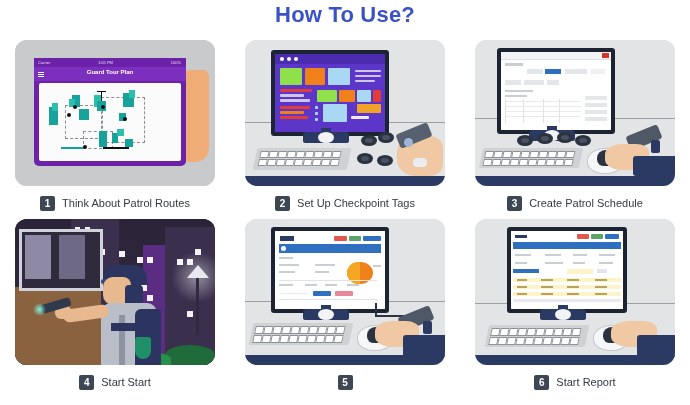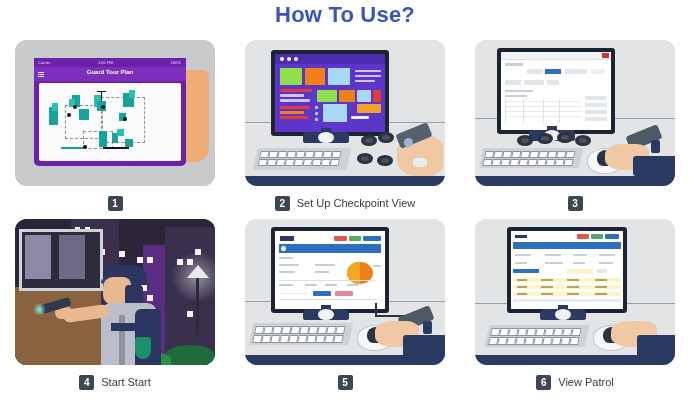--- a/index.html
+++ b/index.html
@@ -161,20 +161,21 @@
               <div class="node" style="left:28px;top:30px;"></div>
               <div class="node" style="left:44px;top:62px;"></div>
               <div class="node" style="left:62px;top:22px;"></div>
               <div class="node" style="left:84px;top:34px;"></div>
               <div class="node" style="left:34px;top:22px;"></div>
             </div>
           </div>
         </div>
         <div class="caption">
           <span class="badge">1</span>
+          <span class="cap-text">Think About Patrol Routes</span>
         </div>
       </div>
 
       <div class="cell">
         <div class="panel">
           <div class="desk-bg"></div>
           <div class="desk-line"></div>
           <div class="desk-front"></div>
 
           <div class="monitor" style="left:26px;top:10px;width:110px;height:78px;background:#5b36c8;">
@@ -236,21 +237,21 @@
           <div class="tag" style="left:132px;top:115px;"></div>
           <div class="tag" style="left:152px;top:112px;"></div>
 
           <div class="hand" style="right:2px;top:96px;width:46px;height:40px;background:#f0c9a4;"></div>
           <div class="wand" style="left:152px;top:88px;"></div>
           <div class="wand-eye" style="left:159px;top:98px;background:#9fb4d6;"></div>
           <div class="blk" style="left:168px;top:118px;width:14px;height:9px;border-radius:4px;background:#e9edf2;"></div>
         </div>
         <div class="caption">
           <span class="badge">2</span>
-          <span class="cap-text">Set Up Checkpoint View</span>
+          <span class="cap-text">Set Up Checkpoint Tags</span>
         </div>
       </div>
 
       <div class="cell">
         <div class="panel">
           <div class="desk-bg"></div>
           <div class="desk-line" style="top:78px;"></div>
           <div class="desk-front"></div>
 
           <div class="monitor" style="left:22px;top:8px;width:110px;height:78px;">
@@ -315,20 +316,21 @@
 
           <div class="wand" style="left:152px;top:90px;background:#4f5866;"></div>
           <div class="wand-tip" style="left:176px;top:100px;"></div>
           <div class="mouse" style="left:112px;top:108px;"></div>
           <div class="mouse-top" style="left:122px;top:110px;"></div>
           <div class="hand" style="left:130px;top:104px;width:44px;height:26px;"></div>
           <div class="sleeve" style="left:158px;top:116px;width:44px;height:20px;"></div>
         </div>
         <div class="caption">
           <span class="badge">3</span>
+          <span class="cap-text">Create Patrol Schedule</span>
         </div>
       </div>
     </div>
 
     <div class="row" style="margin-top:6px;">
 
       <div class="cell">
         <div class="panel">
           <div class="night"></div>
           <div class="sky"></div>
@@ -530,19 +532,19 @@
             <div class="key" style="left:84px;top:12px;width:7px;height:6px;"></div>
           </div>
 
           <div class="mouse" style="left:118px;top:106px;"></div>
           <div class="mouse-top" style="left:128px;top:108px;"></div>
           <div class="hand" style="left:136px;top:102px;width:46px;height:26px;"></div>
           <div class="sleeve" style="left:162px;top:116px;width:44px;height:22px;"></div>
         </div>
         <div class="caption">
           <span class="badge">6</span>
-          <span class="cap-text">View Patrol</span>
+          <span class="cap-text">Start Report</span>
         </div>
       </div>
     </div>
 
   </div>
 </div>
 
 </body></html>

